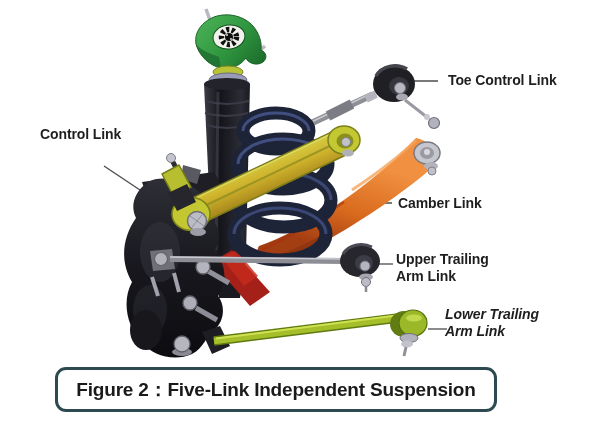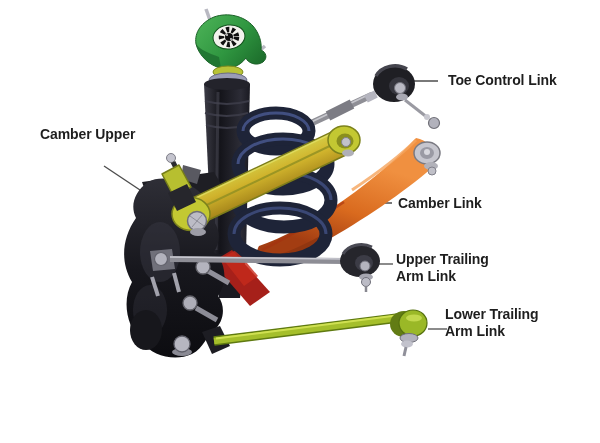--- a/index.html
+++ b/index.html
@@ -203,28 +203,31 @@
       <circle cx="171" cy="158" r="4.5" fill="#c4c4ce" stroke="#7e7e88" stroke-width="1"></circle>
       <line x1="173" y1="162" x2="177" y2="170" stroke="#2c2c32" stroke-width="5"></line>
       <path d="M183,165 L201,170 L197,184 L181,179 Z" fill="#595961"></path>
       <path d="M162,174 L179,165 L191,187 L174,197 Z" fill="#b7bf30" stroke="#767e18" stroke-width="1.5" stroke-linejoin="round"></path>
       <path d="M168,193 L187,184 L196,202 L177,211 Z" fill="#26262c"></path>
     </g>
   </svg>
 
   <div class="part-label" style="left:448px;top:72px;">Toe Control Link</div>
 
-  <div class="part-label" style="left:40px;top:126px;">Camber Upper</div>
+  <div class="part-label" style="left:40px;top:126px;">Control Link</div>
 
   <div class="part-label" style="left:398px;top:195px;">Camber Link</div>
 
   <div class="part-label two-line" style="left:396px;top:251px;width:120px;">
     <div>Upper Trailing</div>
     <div>Arm Link</div>
   </div>
 
-  <div class="part-label two-line" style="left:445px;top:306px;width:120px;">
+  <div class="part-label two-line" style="left:445px;top:306px;width:120px;font-style:italic;">
     <div>Lower Trailing</div>
     <div>Arm Link</div>
   </div>
 
+  <div class="caption-box">
+    <span class="caption-text">Figure 2：Five-Link Independent Suspension</span>
+  </div>
 
 </div>
 
 </body></html>

